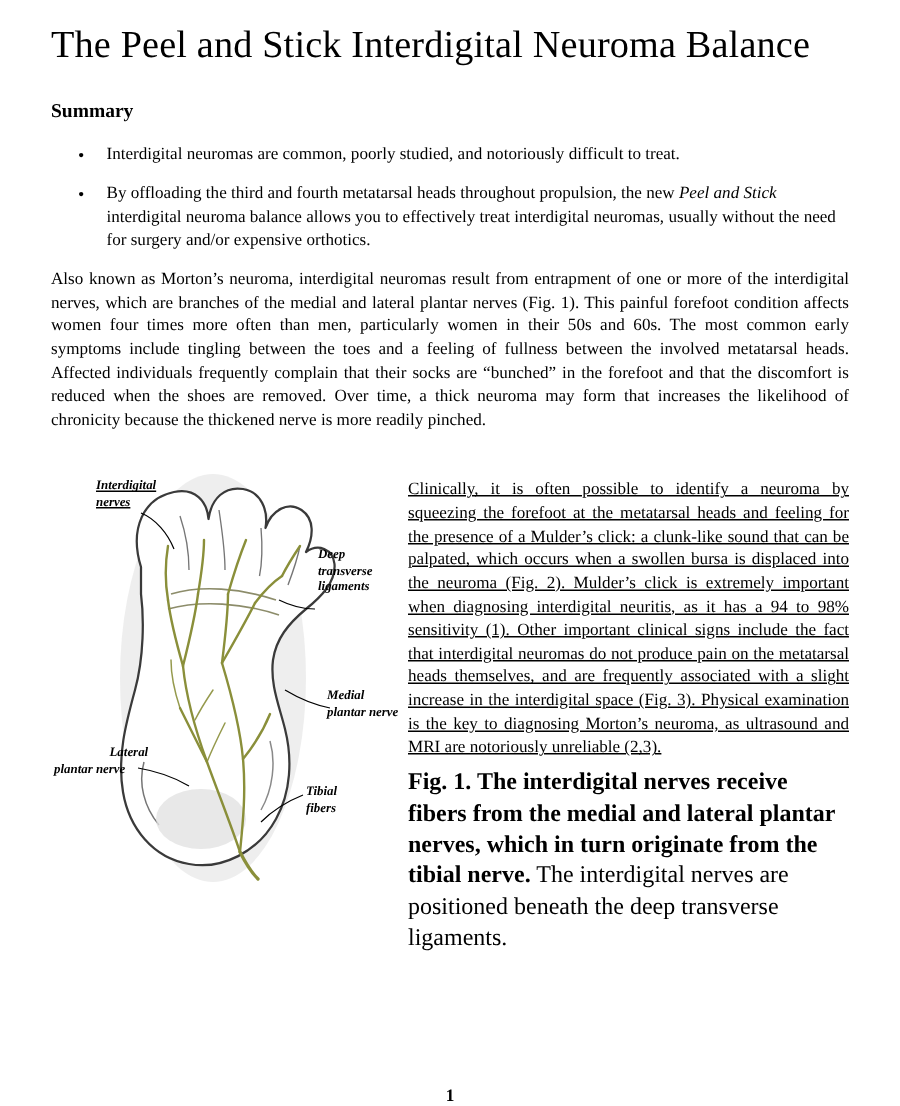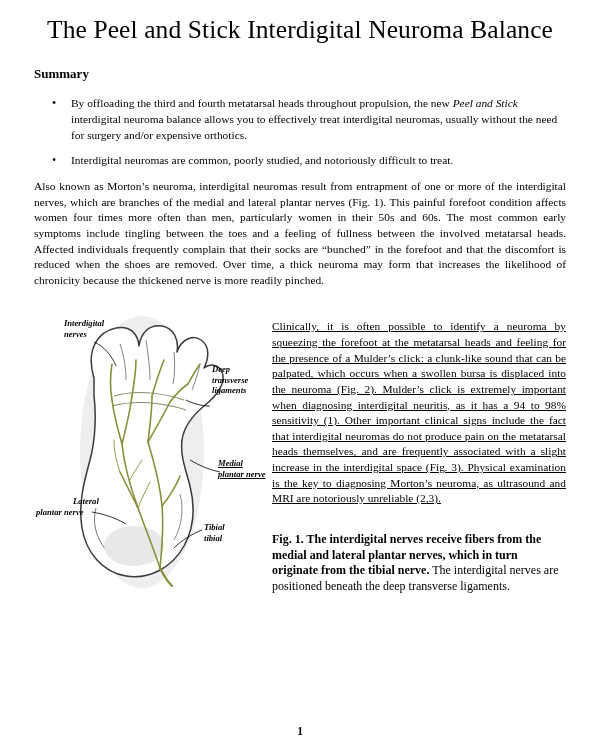--- a/index.html
+++ b/index.html
@@ -16,21 +16,21 @@
     overflow: hidden;
   }
   .page {
     width: 600px;
     height: 737px;
     position: relative;
     box-sizing: border-box;
     padding: 0 34px;
   }
   .title {
-    text-align: center;
+    text-align: left;
     font-size: 25.5px;
     line-height: 1.22;
     font-weight: normal;
     margin: 14px 0 0 0;
     letter-spacing: 0.1px;
   }
   .byline {
     text-align: center;
     font-size: 12.5px;
     font-weight: bold;
@@ -90,23 +90,23 @@
   }
   .text-col p {
     font-size: 11.4px;
     line-height: 1.37;
     text-align: justify;
     margin: 0;
   }
   .caption {
     position: absolute;
     left: 238px;
-    top: 232px;
+    top: 212px;
     width: 294px;
-    font-size: 12px;
+    font-size: 16px;
     line-height: 1.29;
     text-align: left;
   }
   .caption b { font-weight: bold; }
   .pagenum {
     position: absolute;
     bottom: 14px;
     left: 0;
     width: 600px;
     text-align: center;
@@ -128,22 +128,22 @@
 <body>
 
 <div class="page">
 
   <h1 class="title">The Peel and Stick Interdigital Neuroma Balance</h1>
 
 
   <div class="section-head">Summary</div>
 
   <ul class="bullets">
+    <li><span>Interdigital neuromas are common, poorly studied, and notoriously difficult to treat.</span></li>
     <li><span>By offloading the third and fourth metatarsal heads throughout propulsion, the new </span><span class="italic">Peel and Stick</span><span> interdigital neuroma balance allows you to effectively treat interdigital neuromas, usually without the need for surgery and/or expensive orthotics.</span></li>
-    <li><span>Interdigital neuromas are common, poorly studied, and notoriously difficult to treat.</span></li>
   </ul>
 
   <p class="body">Also known as Morton’s neuroma, interdigital neuromas result from entrapment of one or more of the interdigital nerves, which are branches of the medial and lateral plantar nerves (Fig. 1). This painful forefoot condition affects women four times more often than men, particularly women in their 50s and 60s. The most common early symptoms include tingling between the toes and a feeling of fullness between the involved metatarsal heads. Affected individuals frequently complain that their socks are “bunched” in the forefoot and that the discomfort is reduced when the shoes are removed. Over time, a thick neuroma may form that increases the likelihood of chronicity because the thickened nerve is more readily pinched.</p>
 
   <div class="lower">
 
     <div class="figure-col">
       <svg class="footdiagram" width="222" height="300" viewBox="0 0 222 300">
 
         <ellipse cx="108" cy="152" rx="62" ry="136" fill="#d9d9d9" opacity="0.45"></ellipse>
@@ -191,40 +191,40 @@
 
         <g stroke="#000000" stroke-width="0.8" fill="none">
           <path d="M60 42 C70 46 78 56 82 66"></path>
           <path d="M176 106 C168 106 160 104 152 100"></path>
           <path d="M186 172 C176 170 166 166 156 160"></path>
           <path d="M58 212 C70 214 82 218 92 224"></path>
           <path d="M168 230 C158 234 148 240 140 248"></path>
         </g>
       </svg>
 
-      <div class="fig-label" style="left:30px; top:18px; width:80px;">
+      <div class="fig-label" style="left:30px; top:18px; width:80px;text-decoration:underline;">
         <span style="white-space: pre-line;">Interdigital
 nerves</span>
       </div>
       <div class="fig-label" style="left:178px; top:64px; width:54px;">
         <span style="white-space: pre-line;">Deep
 transverse
 ligaments</span>
       </div>
       <div class="fig-label" style="left:184px; top:158px; width:64px;">
-        <span style="white-space: pre-line; text-decoration: underline;">Medial
+        <span style="white-space: pre-line;">Medial
 plantar nerve</span>
       </div>
       <div class="fig-label" style="left:2px; top:196px; width:62px;">
         <span style="white-space: pre-line; margin-left: 37px;">Lateral
 plantar nerve</span>
       </div>
       <div class="fig-label" style="left:170px; top:222px; width:48px;">
         <span style="white-space: pre-line;">Tibial
-tibial</span>
+fibers</span>
       </div>
     </div>
 
     <div class="text-col">
       <p>Clinically, it is often possible to identify a neuroma by squeezing the forefoot at the metatarsal heads and feeling for the presence of a Mulder’s click: a clunk-like sound that can be palpated, which occurs when a swollen bursa is displaced into the neuroma (Fig. 2). Mulder’s click is extremely important when diagnosing interdigital neuritis, as it has a 94 to 98% sensitivity (1). Other important clinical signs include the fact that interdigital neuromas do not produce pain on the metatarsal heads themselves, and are frequently associated with a slight increase in the interdigital space (Fig. 3). Physical examination is the key to diagnosing Morton’s neuroma, as ultrasound and MRI are notoriously unreliable (2,3).</p>
     </div>
 
     <div class="caption">
       <b>Fig. 1. The interdigital nerves receive fibers from the medial and lateral plantar nerves, which in turn originate from the tibial nerve.</b><span> The interdigital nerves are positioned beneath the deep transverse ligaments.</span>
     </div>

